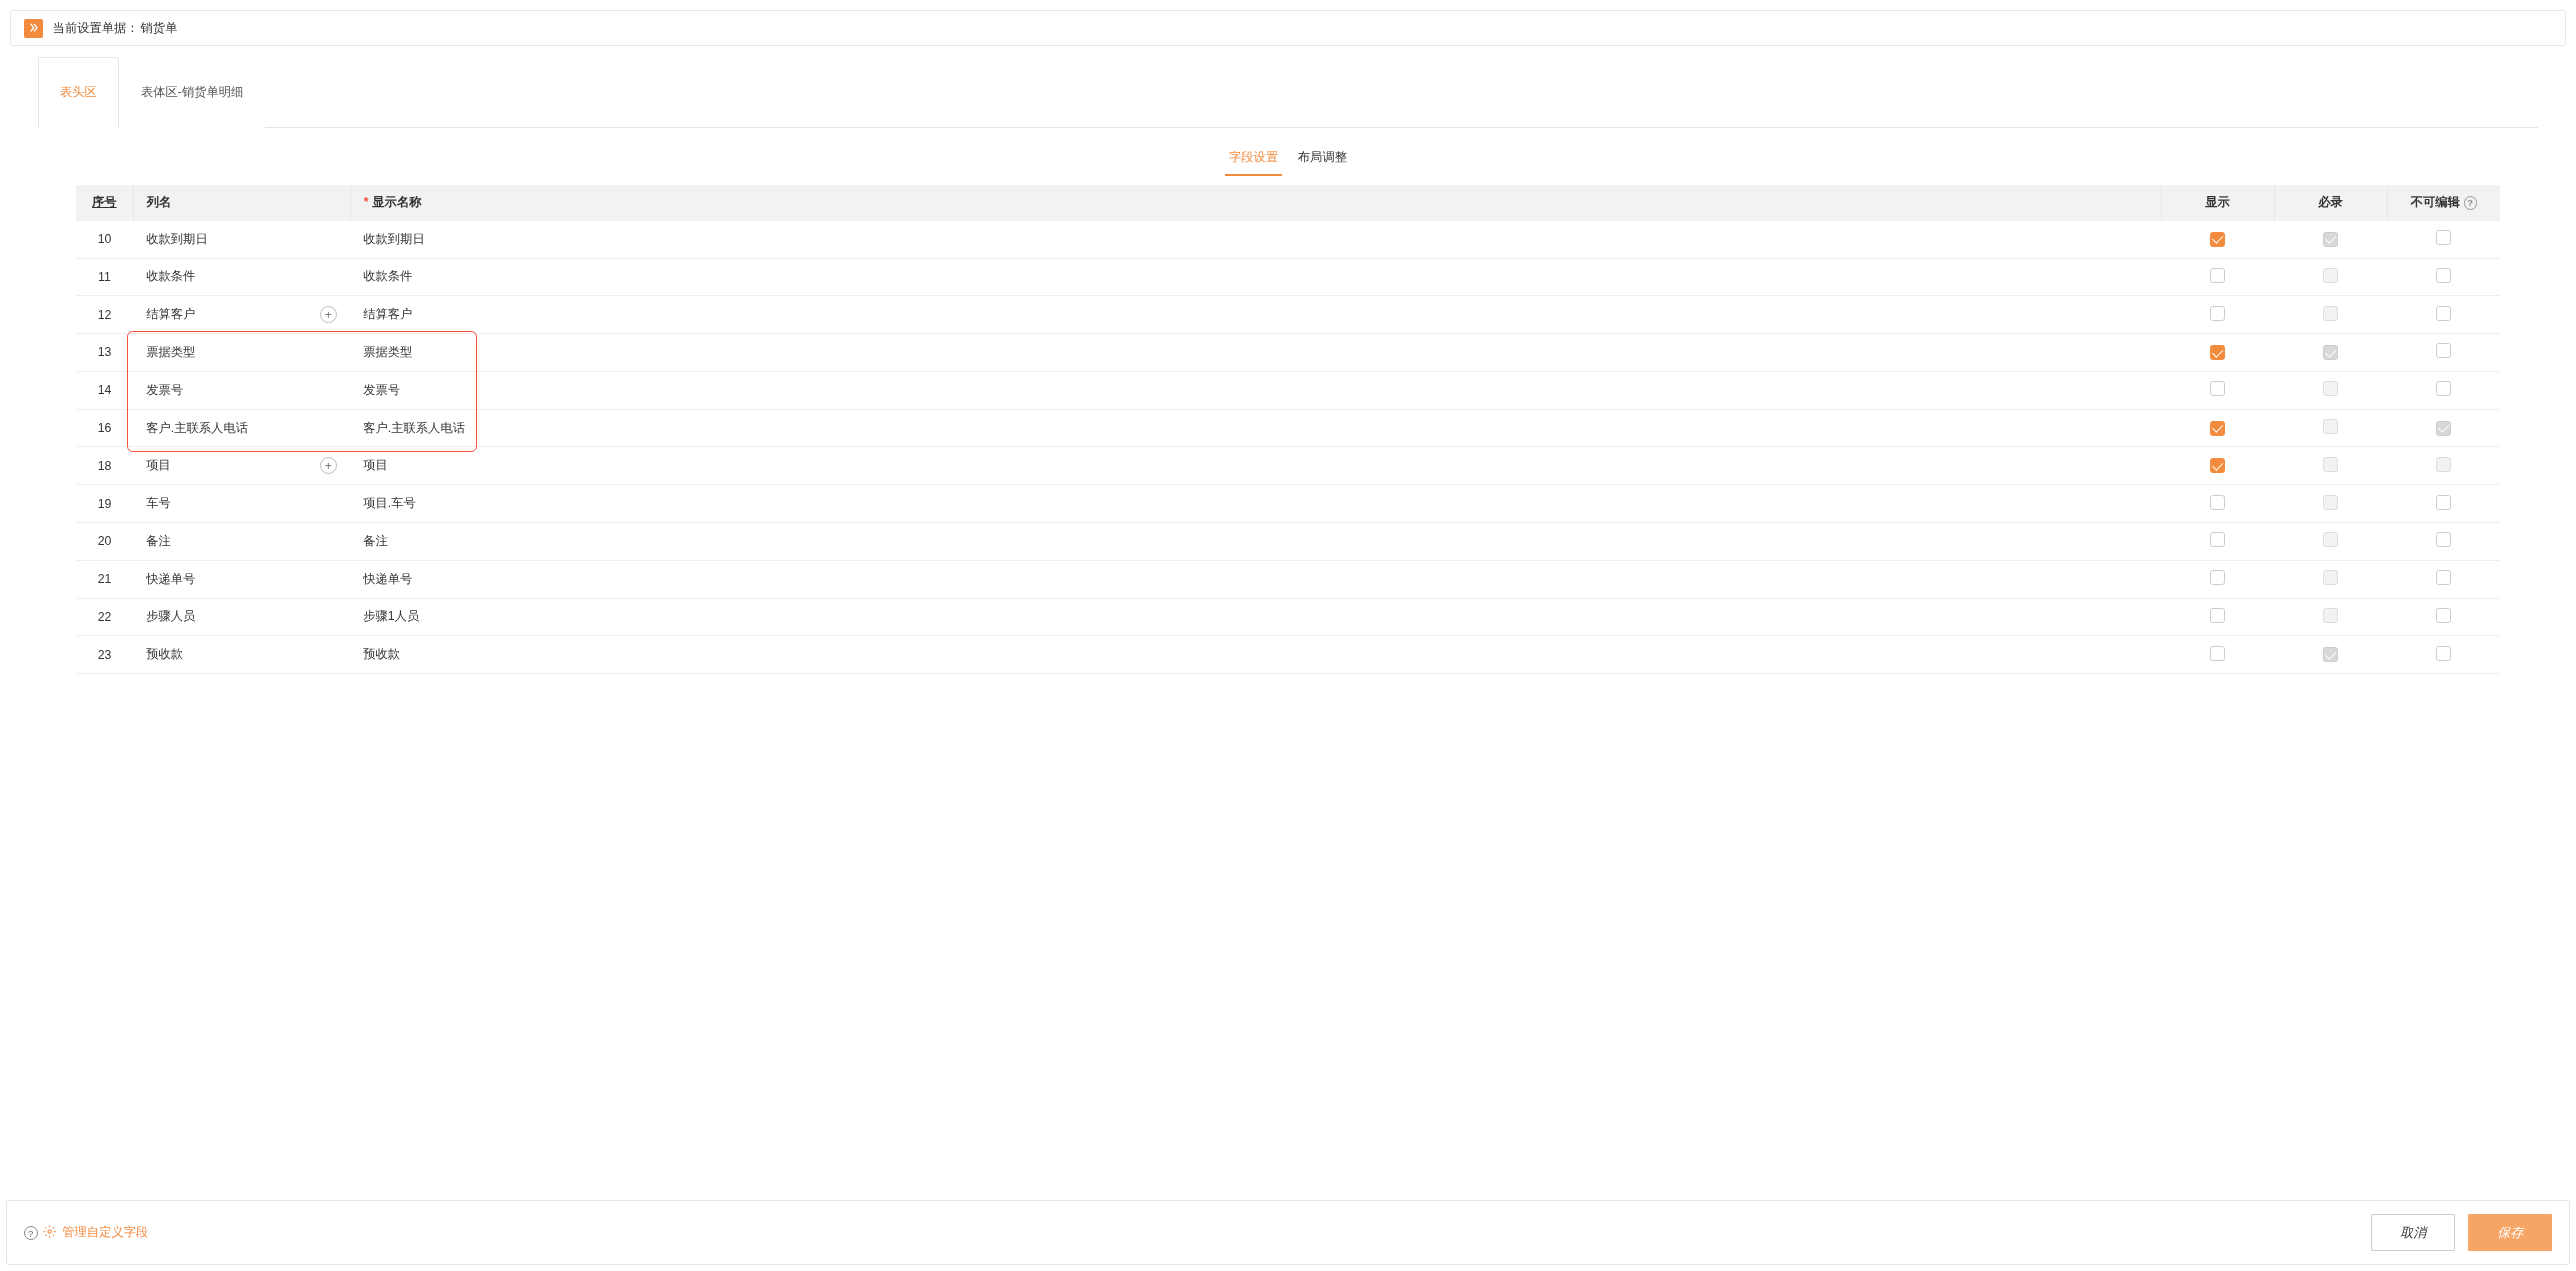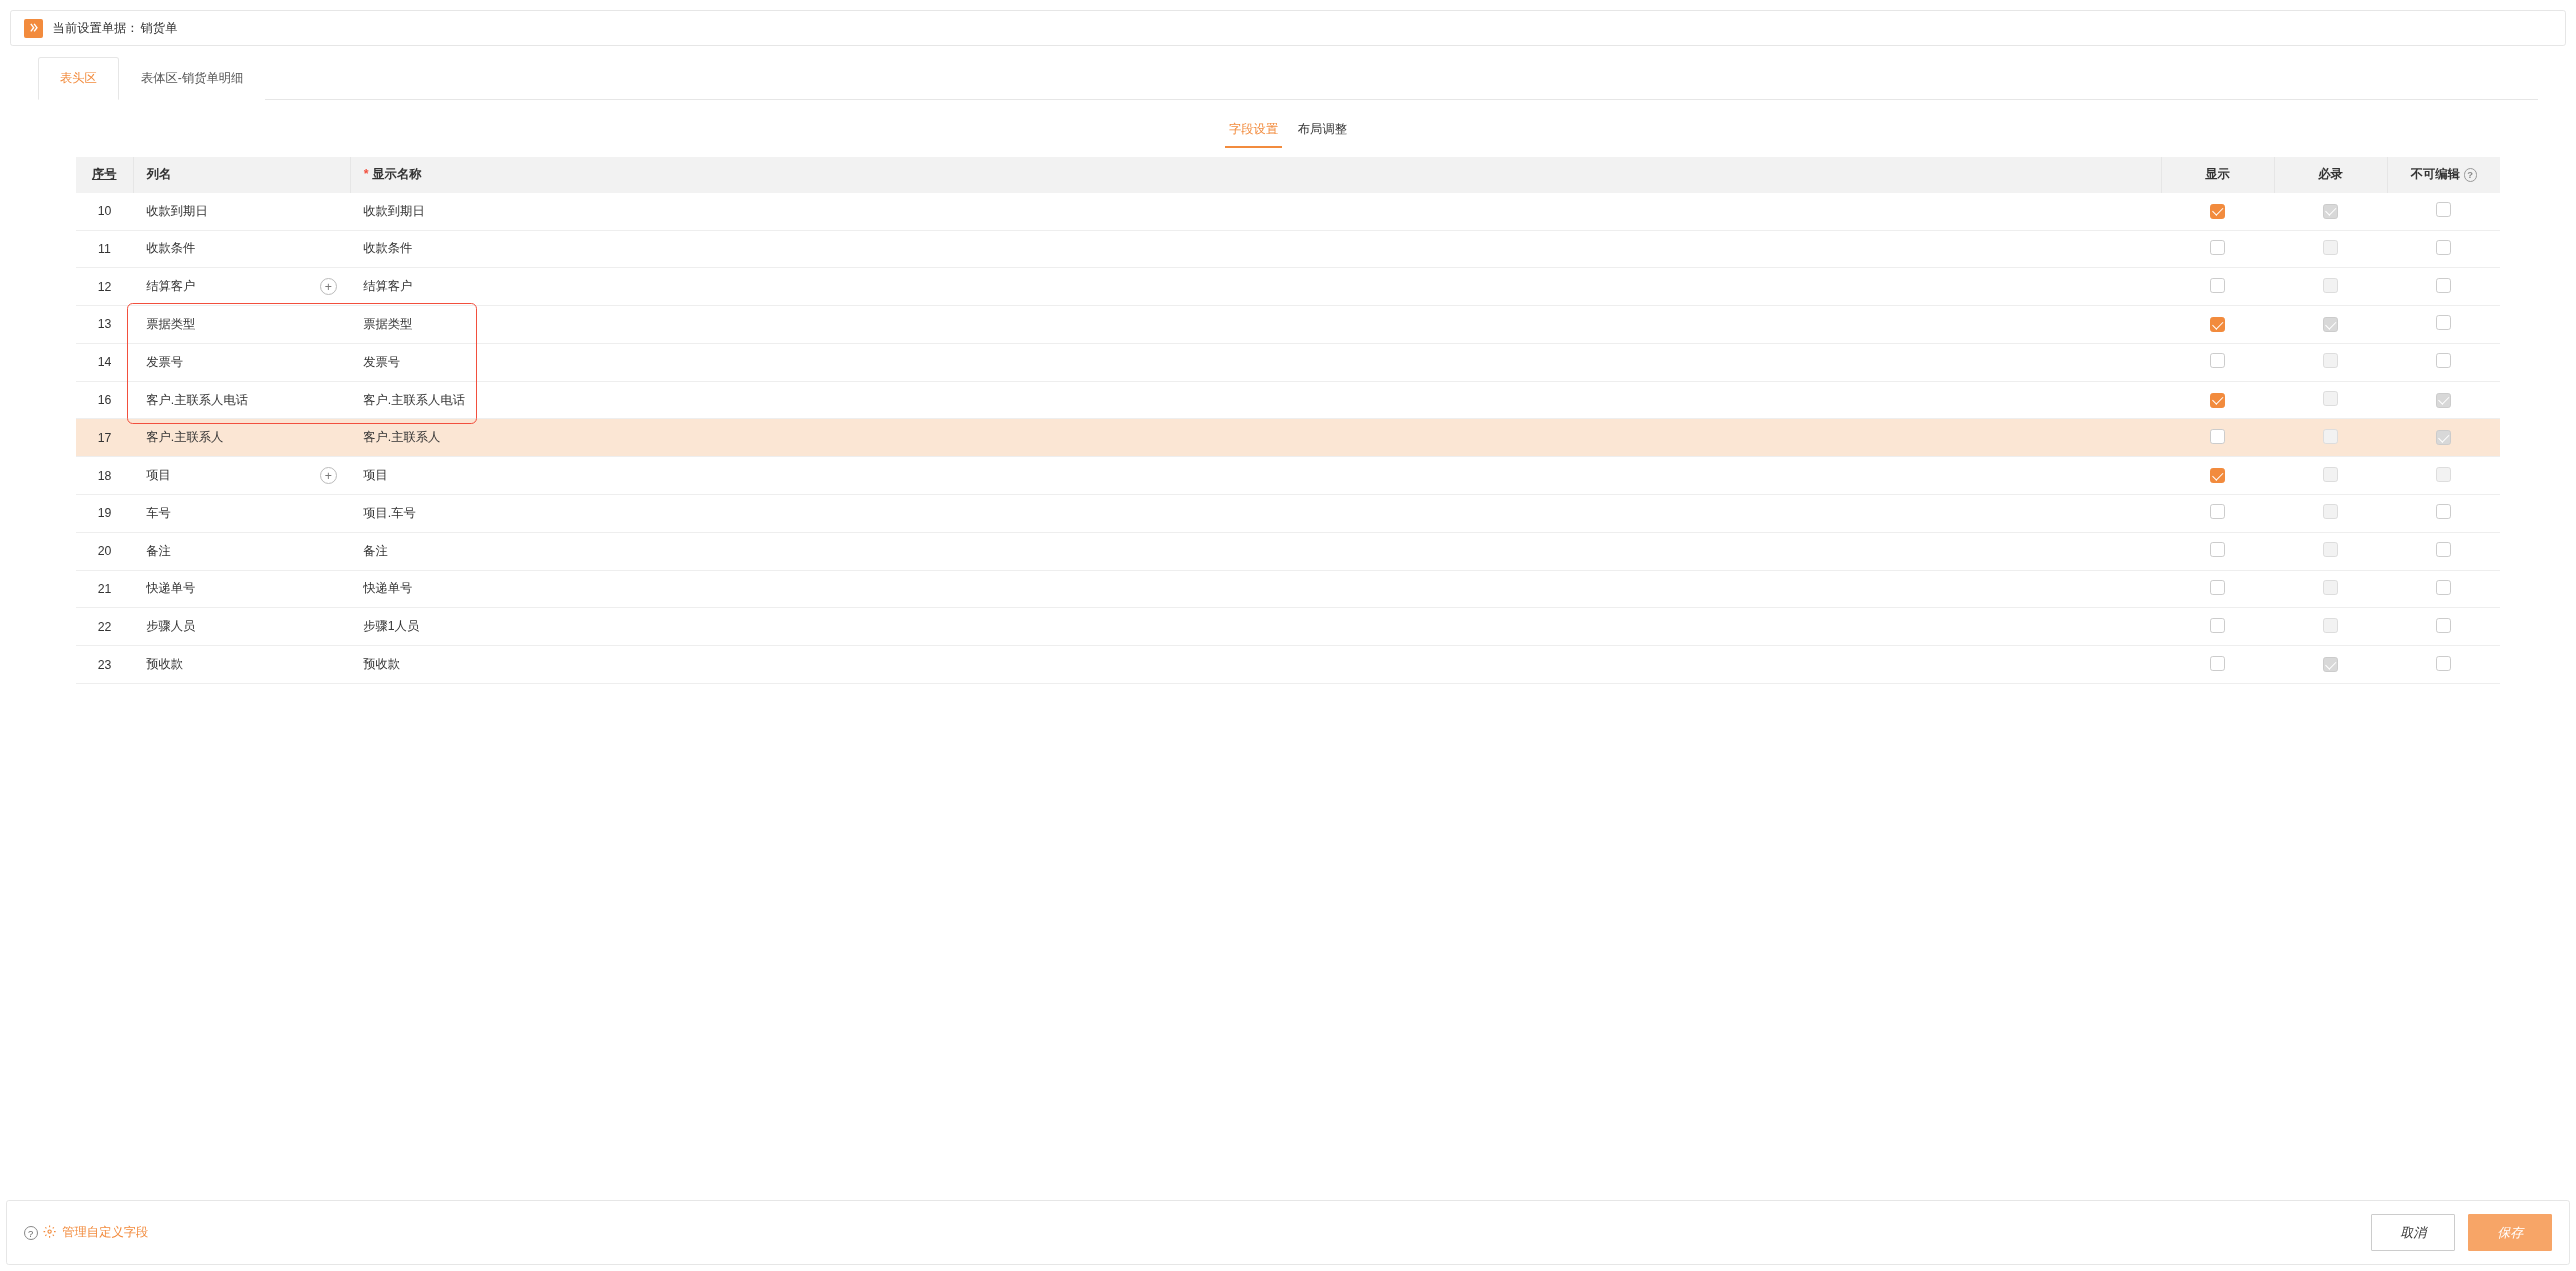--- a/index.html
+++ b/index.html
@@ -3,21 +3,21 @@
   <meta charset="utf-8">
   <style>
     * { margin:0; padding:0; box-sizing:border-box; }
     body { font-family:-apple-system,BlinkMacSystemFont,"Segoe UI","PingFang SC","Microsoft YaHei",sans-serif; font-size:12.3px; color:#333; background:#fff; }
 
     .top-bar { display:flex; align-items:center; padding:7.6px 13.2px; border:0.9px solid #e6e6e6; border-radius:2.8px; margin:10px; }
     .top-arrow { width:19px; height:19px; background:#f28b3d; color:#fff; display:flex; align-items:center; justify-content:center; border-radius:1.9px; margin-right:9.4px; font-size:13.2px; }
 
     .tabs-container { padding:0 38px; margin-top:5.7px; }
     .primary-tabs { display:flex; border-bottom:0.9px solid #e6e6e6; }
-    .primary-tab { padding:12px 21px; border:0.9px solid transparent; border-bottom:none; cursor:pointer; color:#555; position:relative; top:0.9px; background:#fff; }
+    .primary-tab { padding:26px 21px; border:0.9px solid transparent; border-bottom:none; cursor:pointer; color:#555; position:relative; top:0.9px; background:#fff; }
     .primary-tab.active { border-color:#e6e6e6; color:#f28b3d; border-bottom:0.9px solid #fff; border-top-left-radius:2.8px; border-top-right-radius:2.8px; }
 
     .sub-tabs { display:flex; justify-content:center; gap:12px; margin-top:13.2px; }
     .sub-tab { padding:7.6px 3.8px; cursor:pointer; color:#333; border-bottom:2.8px solid transparent; }
     .sub-tab.active { color:#f28b3d; border-bottom-color:#f28b3d; }
 
     .table-wrap { padding:9.4px 38px 0 38px; }
     table { width:100%; border-collapse:collapse; }
     thead th { background:#f2f2f2; text-align:left; padding:9.4px 13.2px; font-weight:600; border-right:0.9px solid #e6e6e6; font-size:12.3px; color:#333; }
     thead th:last-child { border-right:none; }
@@ -158,32 +158,20 @@
             <td>
               <div class="name-cell">
                 <span>客户.主联系人电话</span>
               </div>
             </td>
             <td>客户.主联系人电话</td>
             <td class="center"><span class="chk checked"></span></td>
             <td class="center"><span class="chk disabled"></span></td>
             <td class="center"><span class="chk checked-disabled"></span></td>
           </tr>
-          <tr class="highlight">
-            <td class="center">17</td>
-            <td>
-              <div class="name-cell">
-                <span>客户.主联系人</span>
-              </div>
-            </td>
-            <td>客户.主联系人</td>
-            <td class="center"><span class="chk"></span></td>
-            <td class="center"><span class="chk disabled"></span></td>
-            <td class="center"><span class="chk checked-disabled"></span></td>
-          </tr>
           <tr>
             <td class="center">18</td>
             <td>
               <div class="name-cell">
                 <span>项目</span>
                 <span class="plus-btn">+</span>
               </div>
             </td>
             <td>项目</td>
             <td class="center"><span class="chk checked"></span></td>

